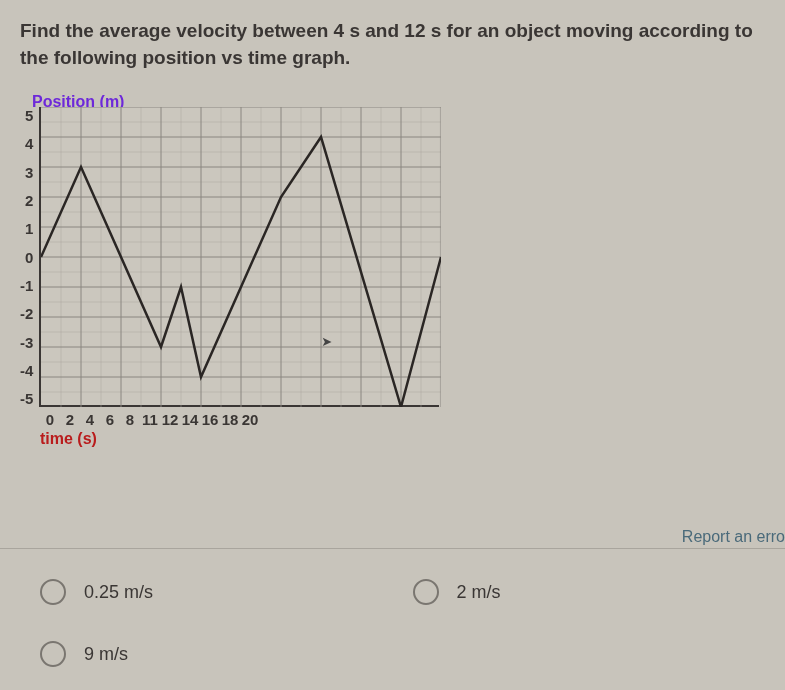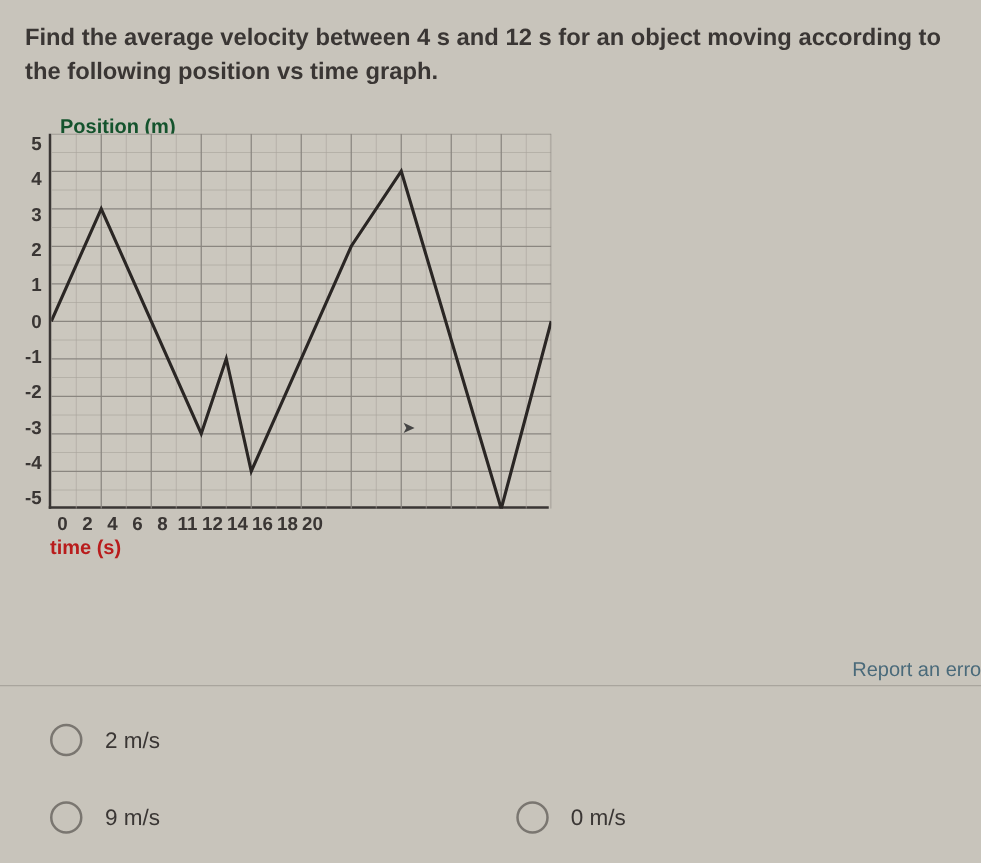--- a/index.html
+++ b/index.html
@@ -19,22 +19,22 @@
       color: #3a3634;
       line-height: 1.4;
     }
     .chart-wrap {
       margin: 12px 0 0 20px;
       width: 460px;
     }
     .chart-title {
       font-size: 16px;
       font-weight: bold;
-      color: #14532d;
-      margin-left: 28px;
+      color: #6d28d9;
+      margin-left: 12px;
       margin-bottom: -4px;
     }
     .chart-area {
       display: flex;
     }
     .y-ticks {
       display: flex;
       flex-direction: column;
       justify-content: space-between;
       height: 300px;
@@ -211,26 +211,26 @@
   <div class="x-label">time (s)</div>
 </div>
 
 <div class="report-link">Report an erro</div>
 
 <div class="options">
   <div class="hr"></div>
   <div class="option-row">
     <div class="option">
       <div class="radio"></div>
+      <div class="option-label">0.25 m/s</div>
+    </div>
+    <div class="option">
+      <div class="radio"></div>
       <div class="option-label">2 m/s</div>
     </div>
   </div>
   <div class="option-row" style="padding-top:6px;">
     <div class="option">
       <div class="radio"></div>
       <div class="option-label">9 m/s</div>
     </div>
-    <div class="option">
-      <div class="radio"></div>
-      <div class="option-label">0 m/s</div>
-    </div>
   </div>
 </div>
 
 </body></html>

